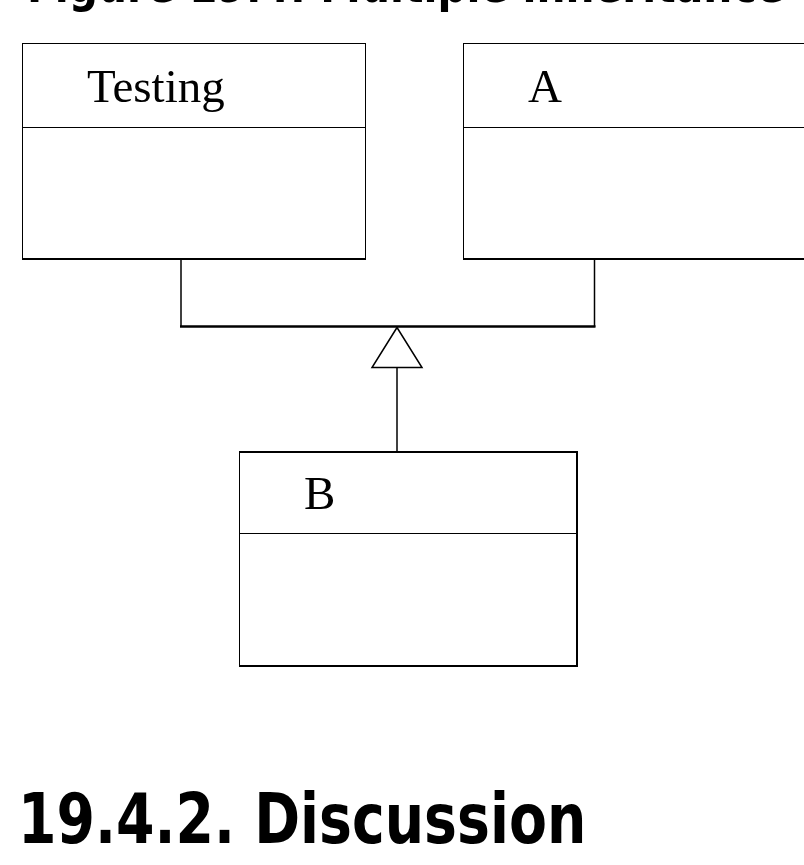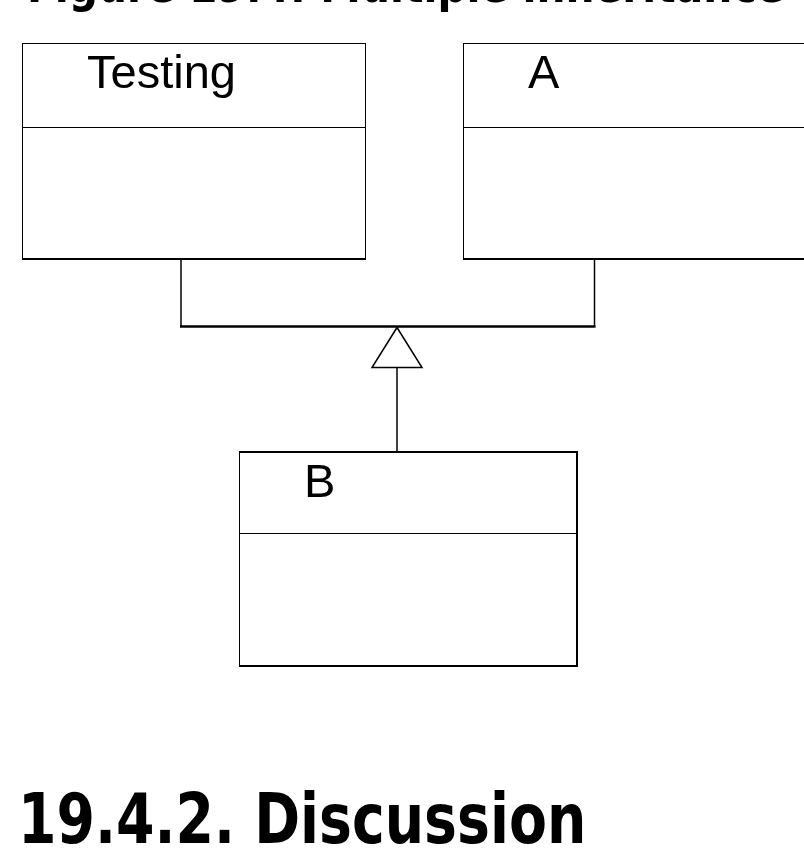--- a/index.html
+++ b/index.html
@@ -39,22 +39,23 @@
   }
   #class-testing { left: 22px;  top: 43px;  width: 344px; height: 217px; }
   #class-a       { left: 463px; top: 43px;  width: 352px; height: 217px; }
   #class-b       { left: 239px; top: 451px; width: 339px; height: 216px;
                    border-top-width: 2px; border-right-width: 2.5px; }
   .uml-title {
     box-sizing: border-box;
     height: 84px;
     border-bottom: 1.5px solid #000000;
     display: flex;
+    align-items: center;
     padding-left: 64px;
-    font-family: Liberation Sans, sans-serif;
+    font-family: Liberation Serif, serif;
     font-size: 47px;
     color: #000000;
   }
   #class-b .uml-title { height: 81px; }
   .uml-body {
     width: 100%;
   }
   
   .connectors {
     position: absolute;

